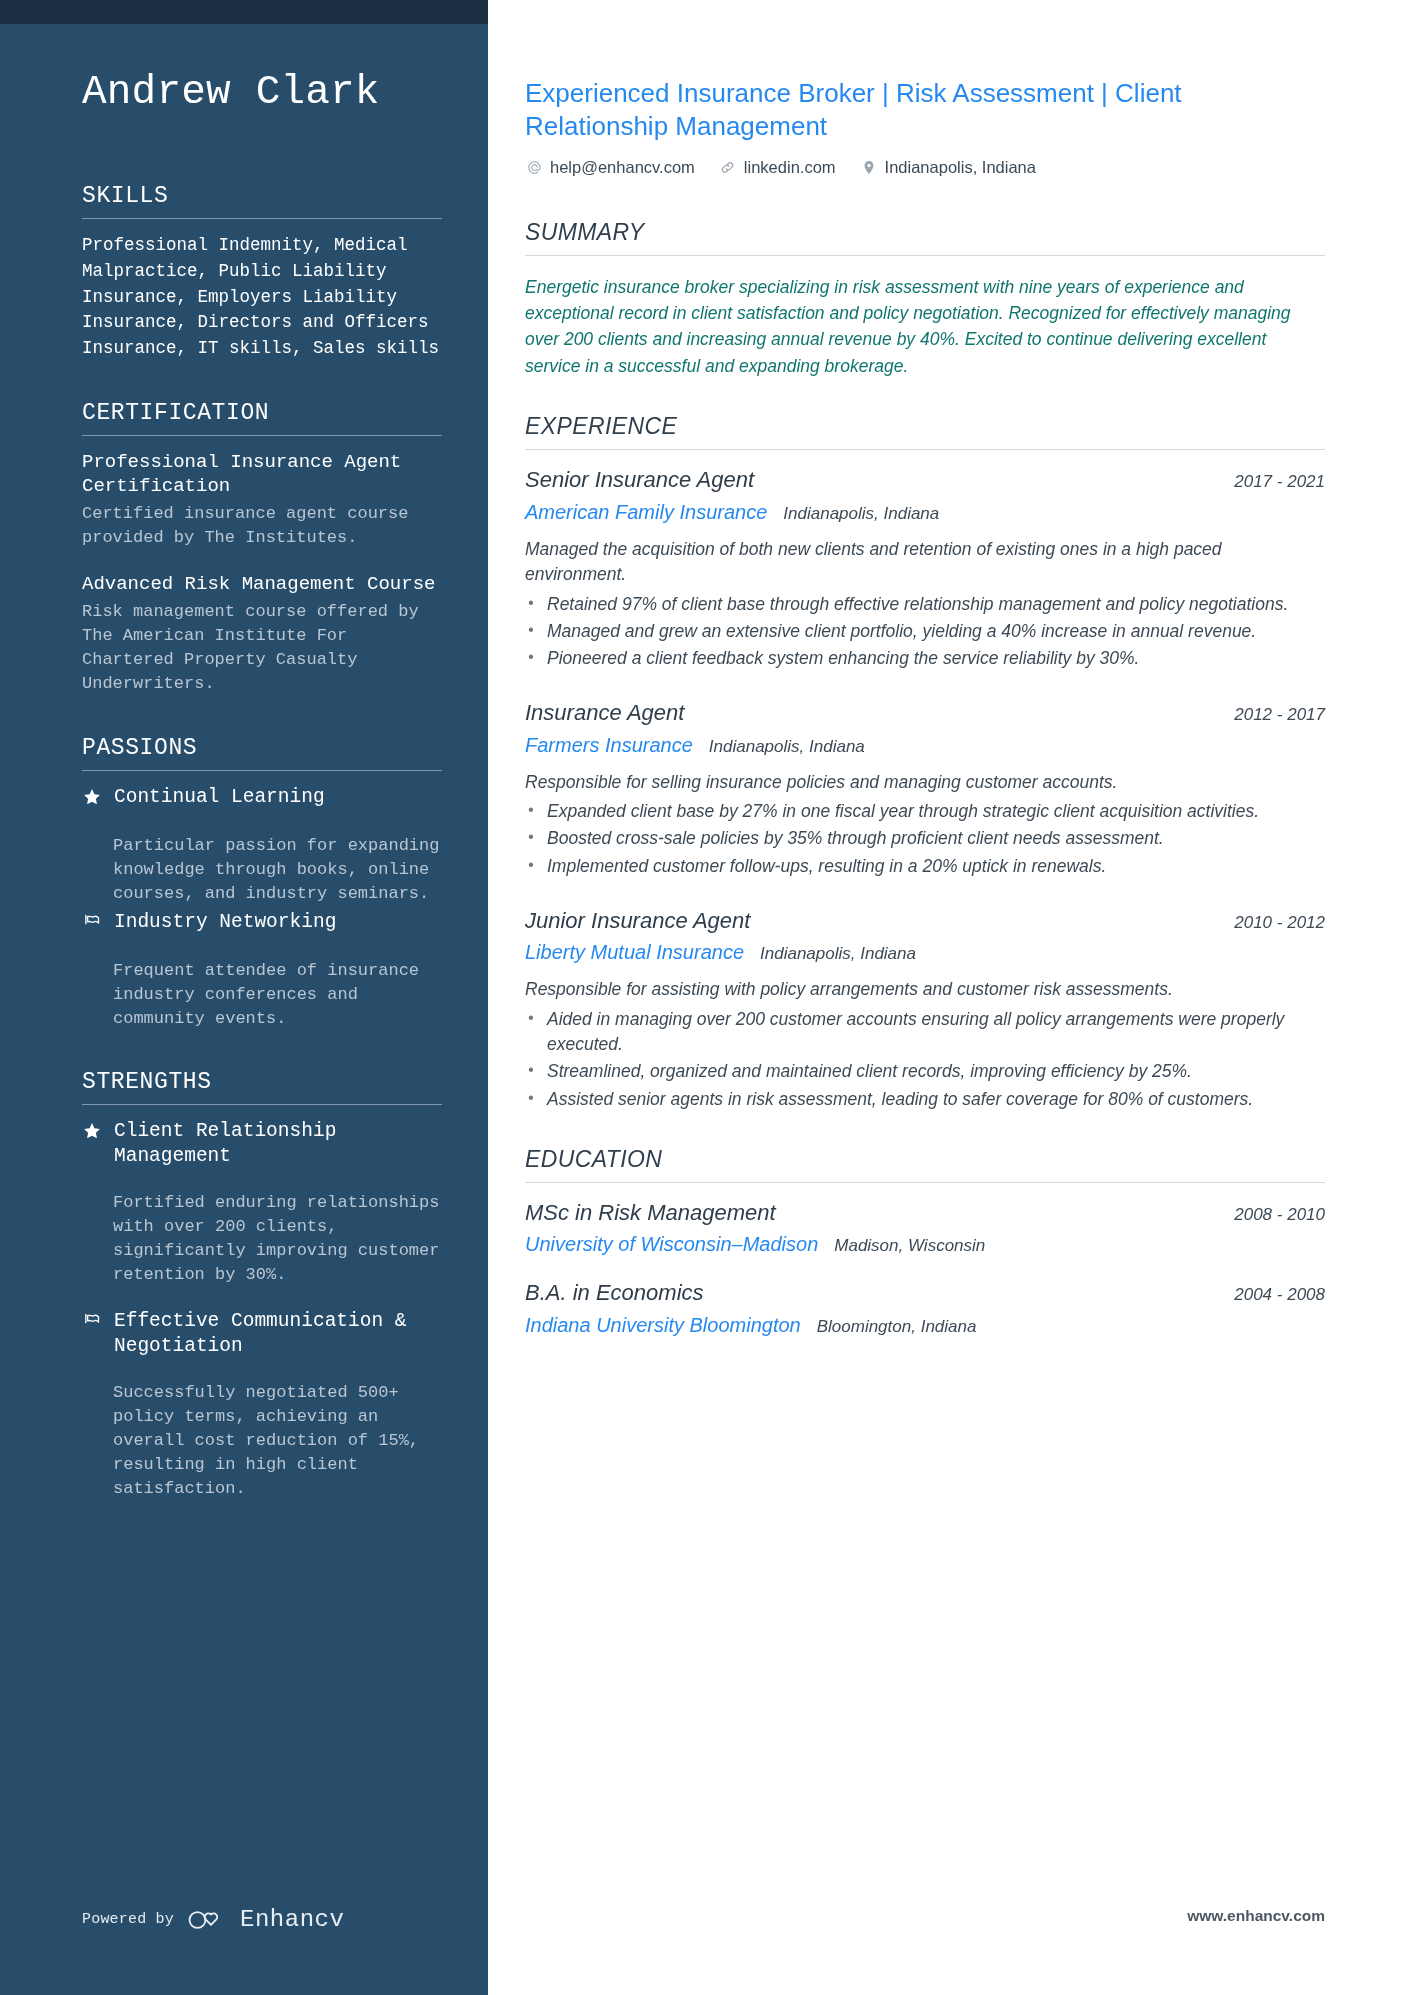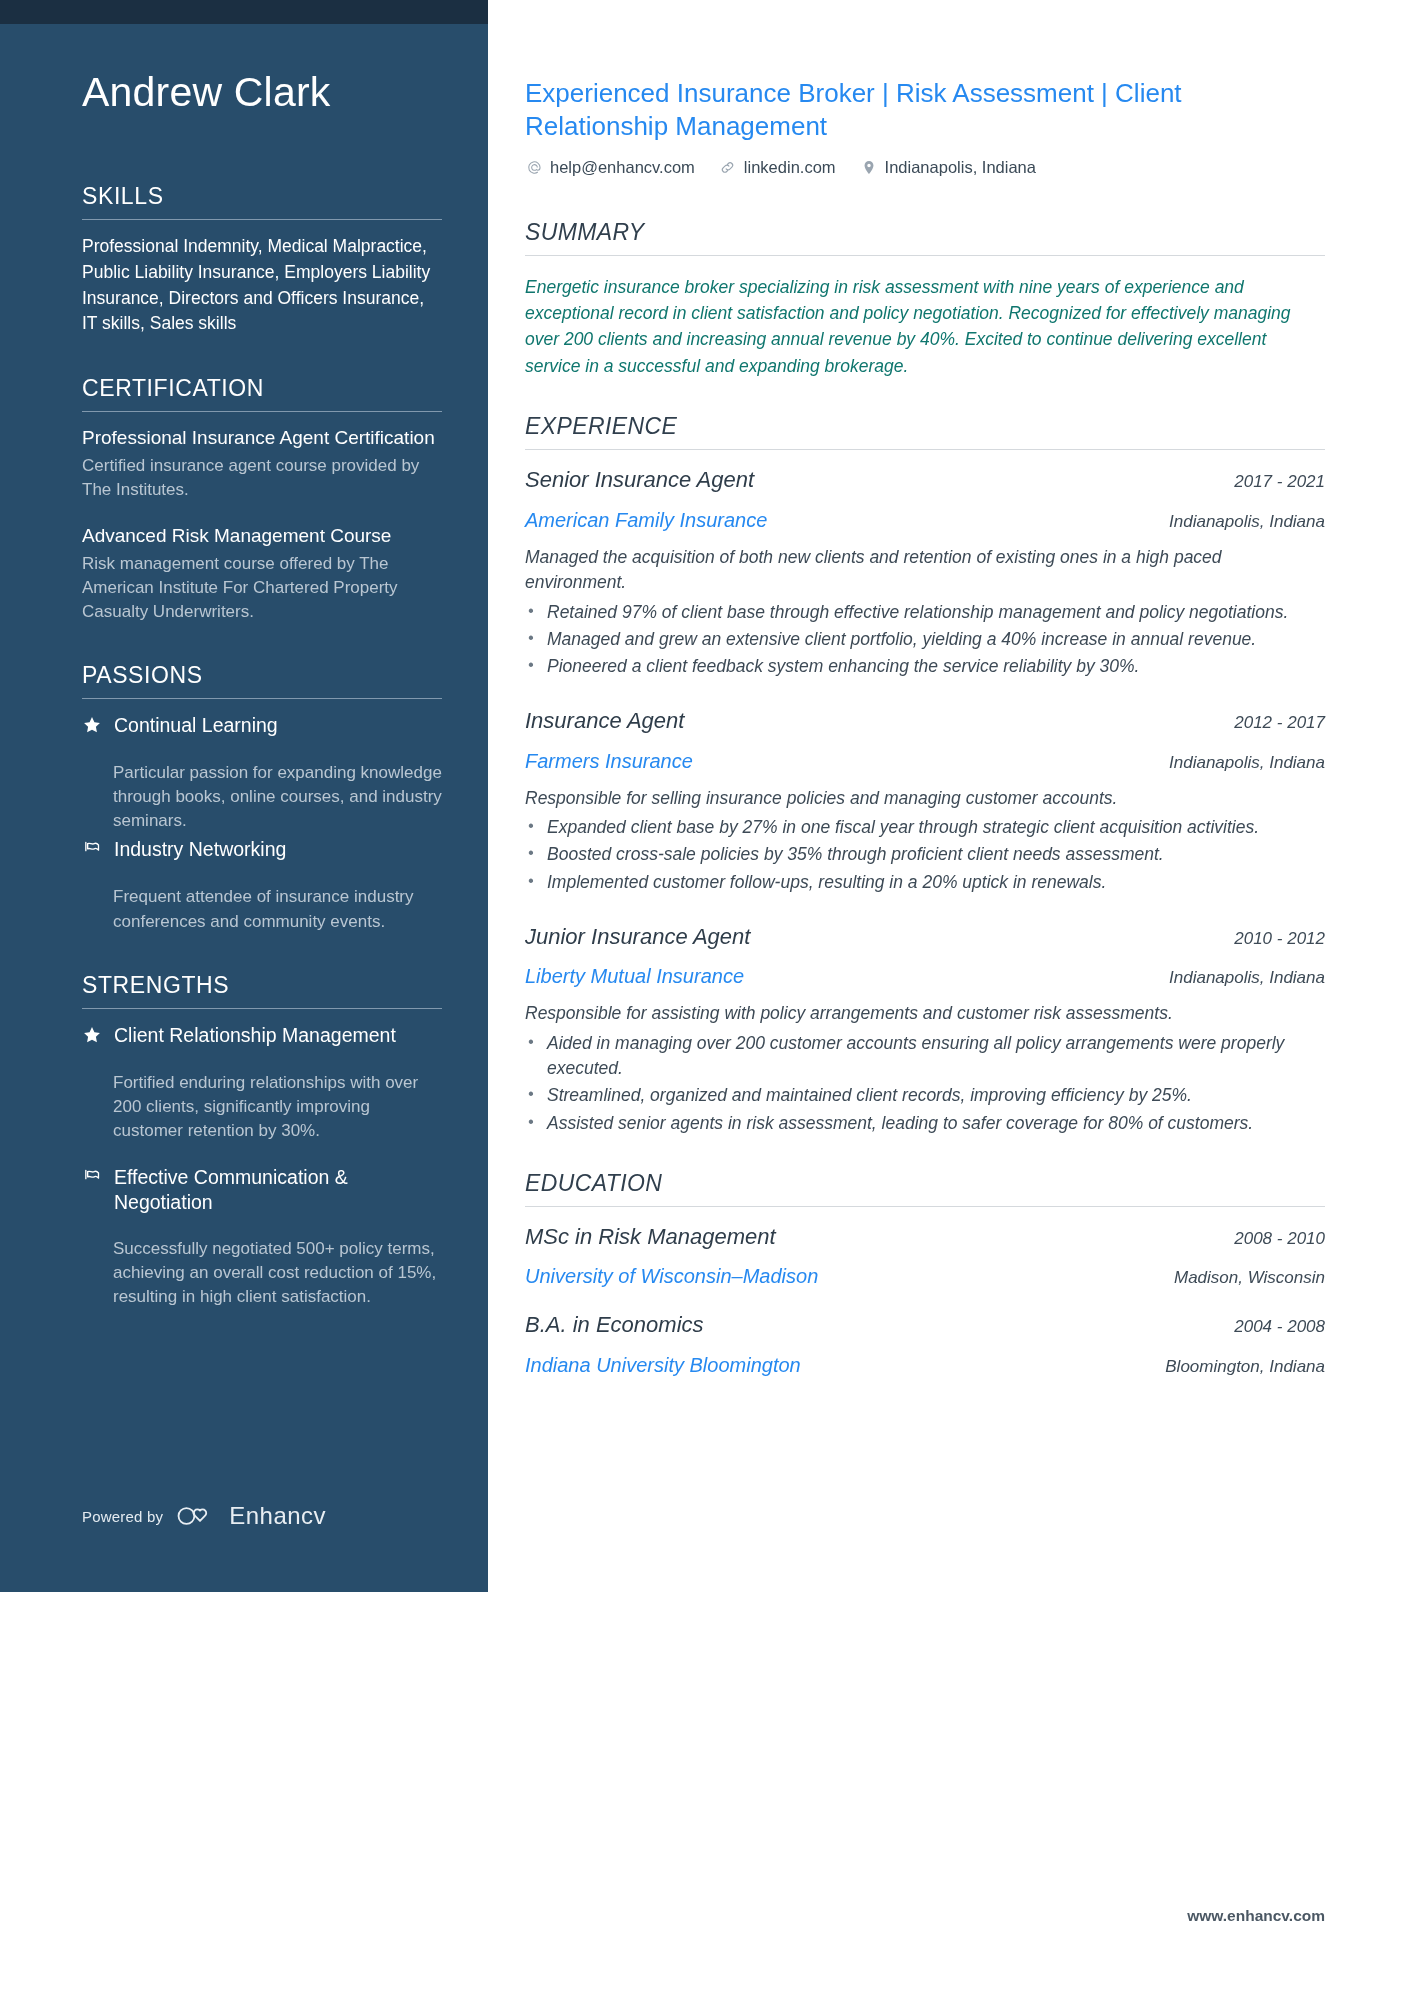--- a/index.html
+++ b/index.html
@@ -18,23 +18,24 @@
     background: #ffffff;
     overflow: hidden;
   }
 
   
   .sidebar {
     position: absolute;
     left: 0;
     top: 0;
     width: 488px;
-    height: 1592px;
+    height: 1995px;
     background: #284D6B;
     box-sizing: border-box;
+    font-family: Liberation Mono, monospace;
   }
   .sidebar-topbar {
     position: absolute;
     left: 0; top: 0;
     width: 488px;
     height: 24px;
     background: #1B2F42;
   }
   .sidebar-inner {
     position: absolute;
@@ -205,23 +206,22 @@
     line-height: 1.3;
   }
   .entry-date {
     font-size: 17px;
     color: #3d4a56;
     white-space: nowrap;
   }
   .entry-row2 {
     display: flex;
     align-items: baseline;
-    justify-content: space-between;
     gap: 16px;
-    margin-top: 12px;
+    margin-top: 4px;
   }
   .entry-org {
     font-size: 20px;
     color: #2689F0;
     line-height: 1.3;
   }
   .entry-loc {
     font-size: 17px;
     color: #3d4a56;
     white-space: nowrap;

